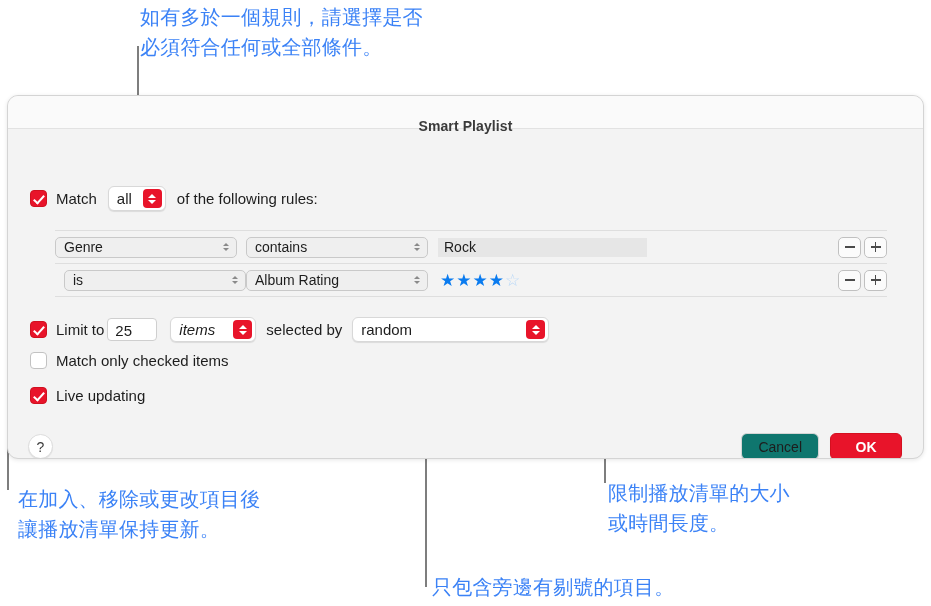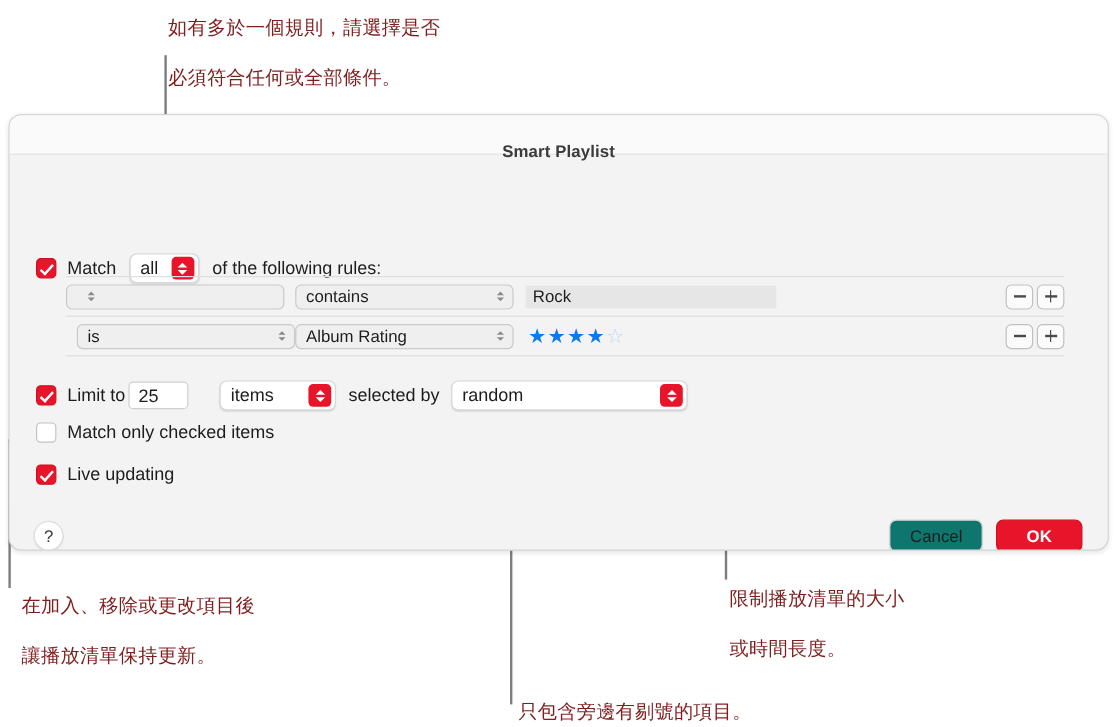--- a/index.html
+++ b/index.html
@@ -14,23 +14,23 @@
     overflow: hidden;
     font-family: "Liberation Sans", "DejaVu Sans", sans-serif;
     color: #1a1a1a;
     -webkit-font-smoothing: antialiased;
   }
 
   
   .annot {
     position: absolute;
     font-family: "DejaVu Sans", "Liberation Sans", sans-serif;
-    font-size: 16px;
-    line-height: 42px;
-    color: #7f1d1d;
+    font-size: 20px;
+    line-height: 30px;
+    color: #3b82f6;
     white-space: pre;
     letter-spacing: 0.2px;
   }
   .leader {
     position: absolute;
     background: #7e7e7e;
   }
   .leader.v { width: 2px; }
   .leader.h { height: 2px; }
 
@@ -310,38 +310,39 @@
 <div class="leader v" style="left:604px; top:295px; height:188px;"></div>
 
 <div class="dialog">
 
   <div class="titlebar">
     <span class="title-text">Smart Playlist</span>
   </div>
 
   <div class="body">
 
-    <div class="row" style="left:22px; top:57px;margin-top:25px;">
+    <div class="row" style="left:22px; top:57px;">
       <span class="checkbox on"></span>
       <span class="lbl" style="margin-left:9px;">Match</span>
       <span class="popbtn" style="margin-left:11px; min-width:58px;">
         <span class="val">all</span>
         <span class="redchev">
             <i class="up"></i>
             <i class="dn"></i>
           </span>
       </span>
       <span class="lbl" style="margin-left:11px;">of the following rules:</span>
     </div>
 
     <div class="rules">
       <div class="rule-sep"></div>
 
       <div class="rule-row">
         <span class="gsel" style="width:182px;">
+          <span class="val">Genre</span>
           <span class="greychev">
               <i class="up"></i>
               <i class="dn"></i>
             </span>
         </span>
         <span class="gsel" style="width:182px; margin-left:9px;">
           <span class="val">contains</span>
           <span class="greychev">
               <i class="up"></i>
               <i class="dn"></i>
@@ -378,21 +379,21 @@
         </span>
       </div>
 
       <div class="rule-sep"></div>
     </div>
 
     <div class="row" style="left:22px; top:188px;">
       <span class="checkbox on"></span>
       <span class="lbl" style="margin-left:9px;">Limit to</span>
       <span class="wfield" style="width:50px; margin-left:3px;">25</span>
-      <span class="popbtn" style="margin-left:26px; width:97px;">
+      <span class="popbtn" style="margin-left:13px; width:86px;font-style:italic;">
         <span class="val">items</span>
         <span class="redchev">
             <i class="up"></i>
             <i class="dn"></i>
           </span>
       </span>
       <span class="lbl" style="margin-left:10px;">selected by</span>
       <span class="popbtn" style="margin-left:10px; width:197px;">
         <span class="val">random</span>
         <span class="redchev">

